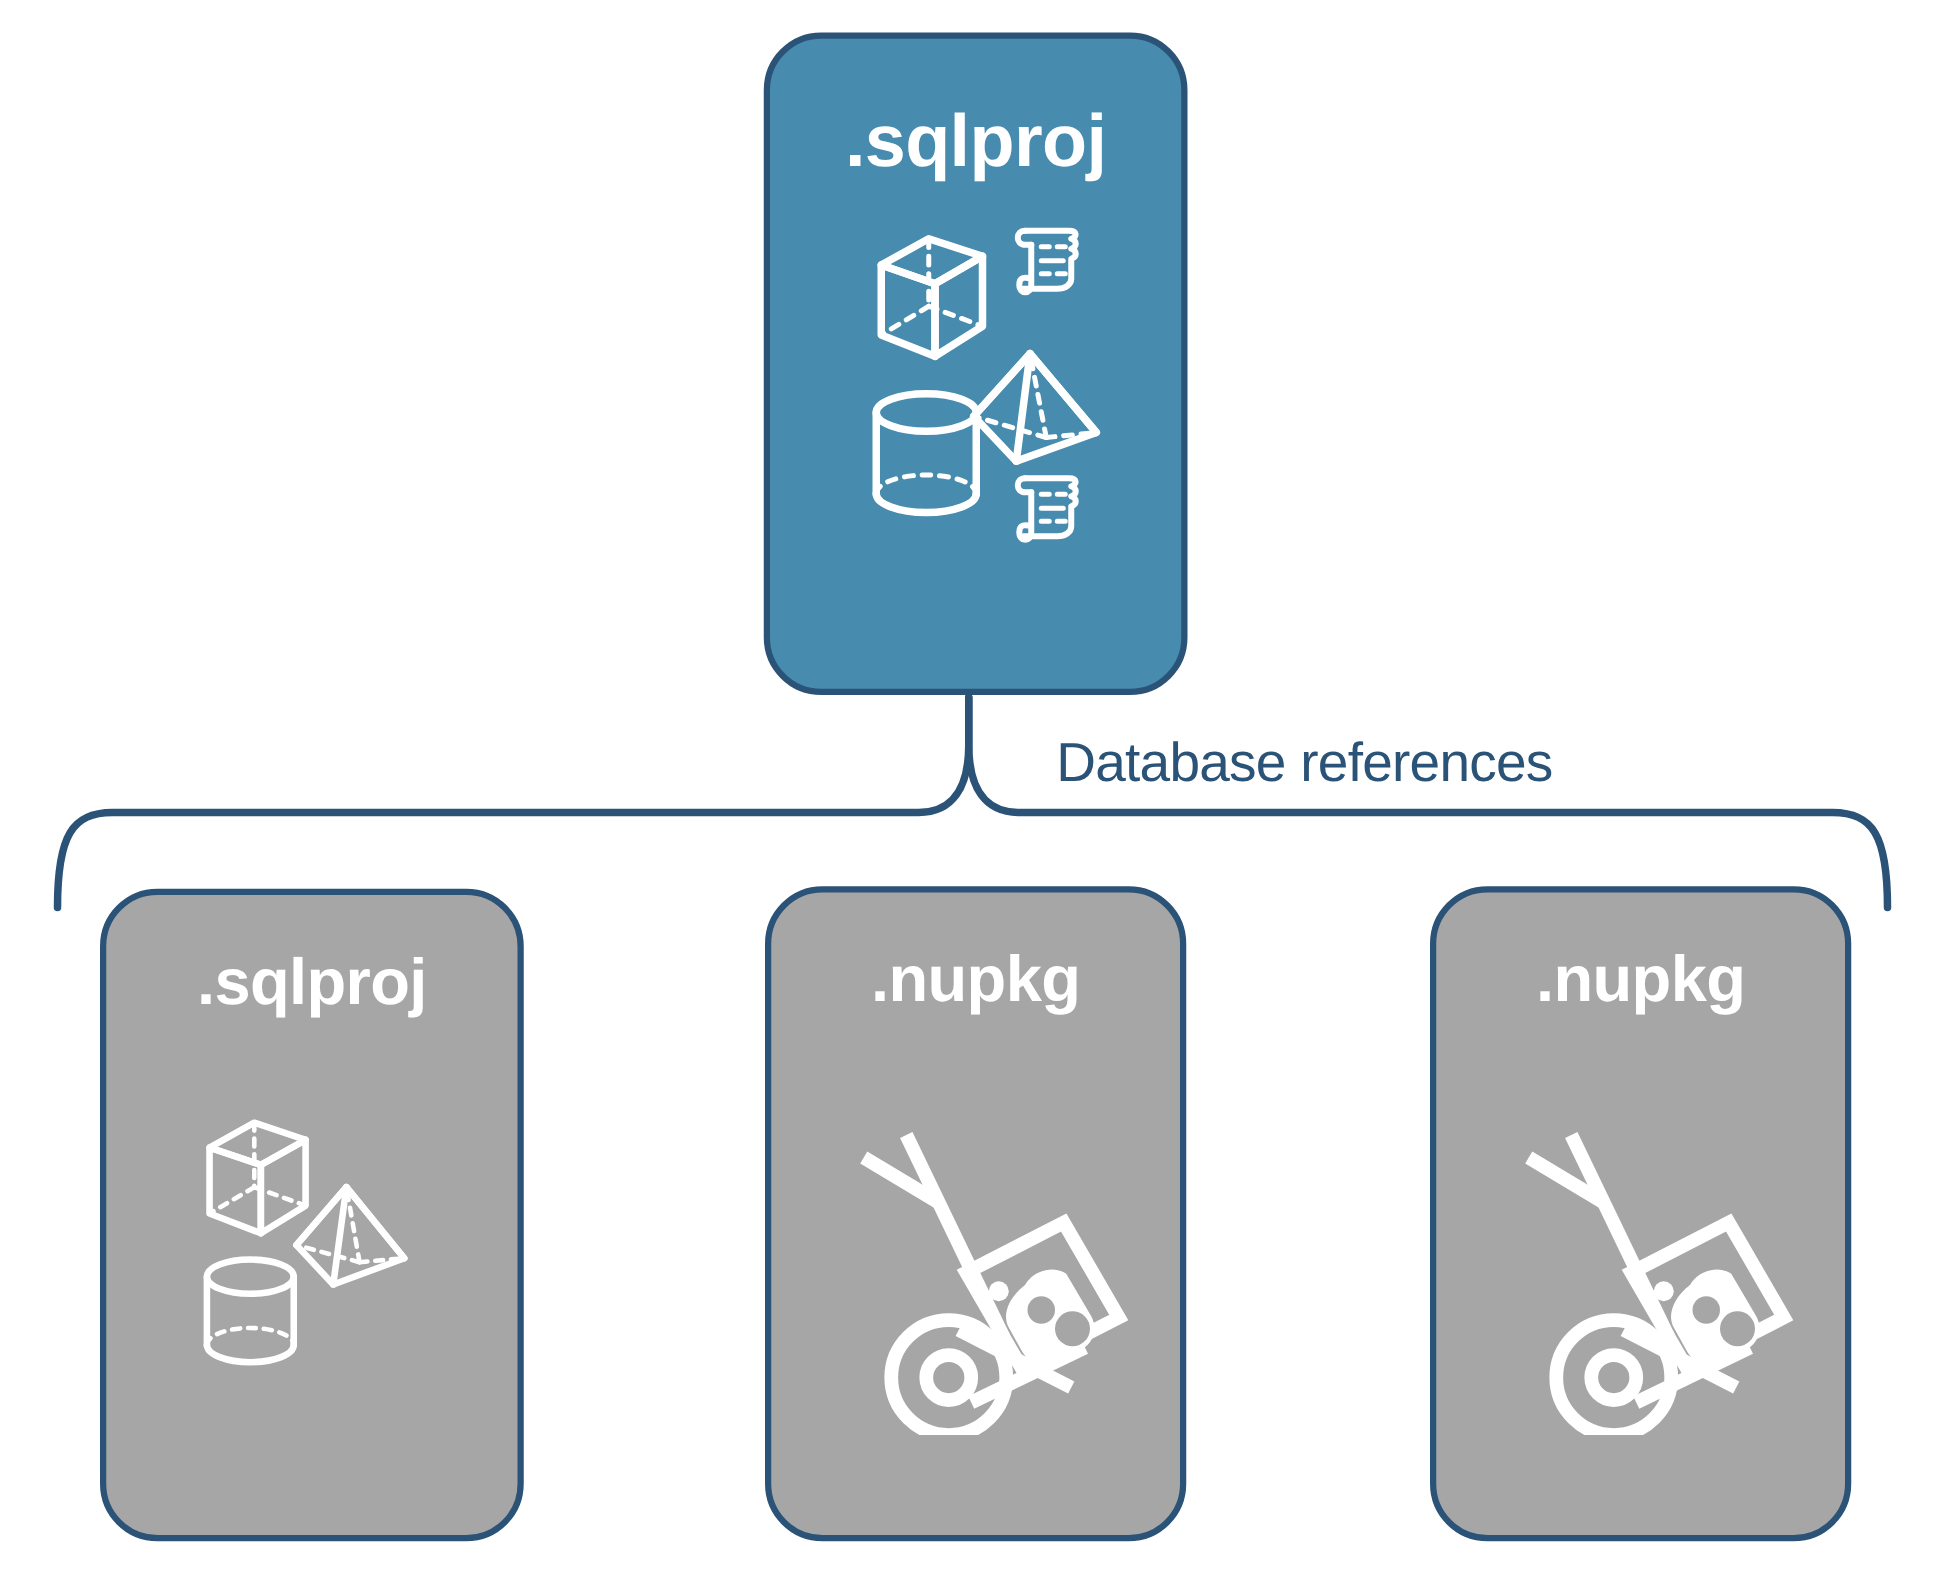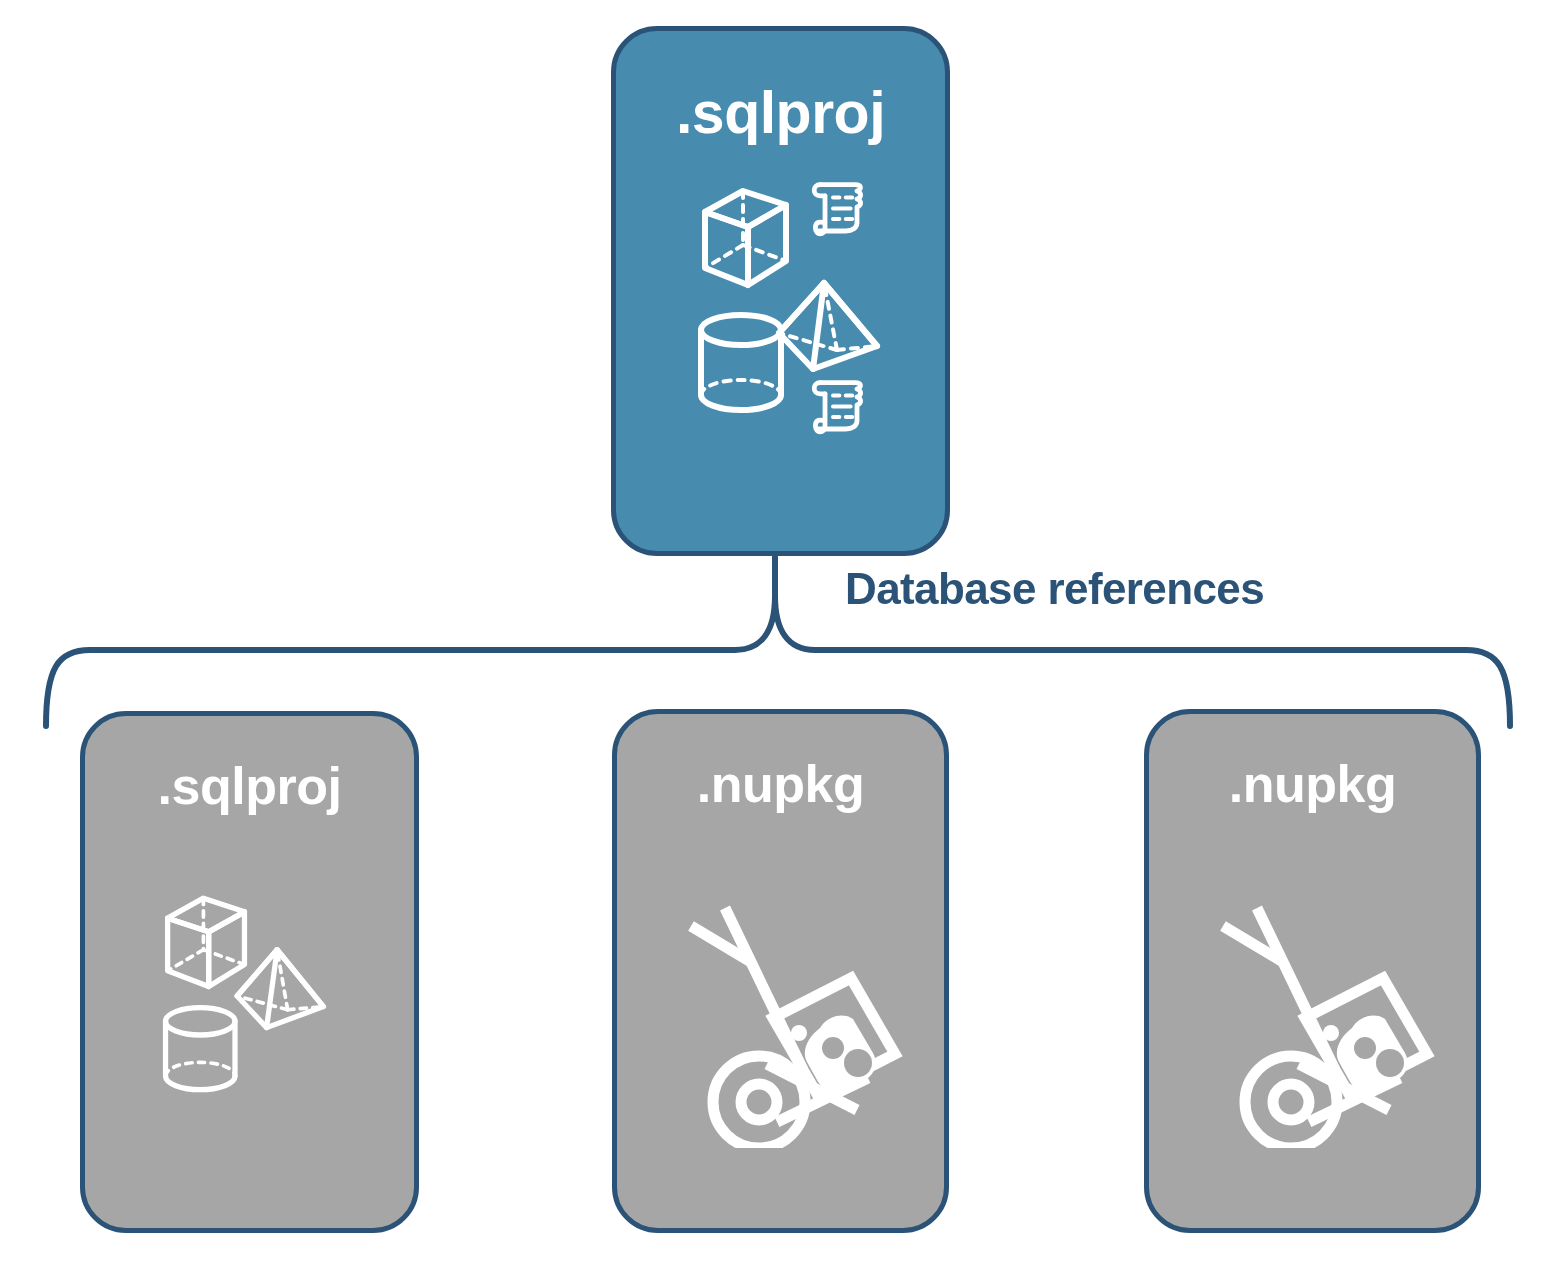--- a/index.html
+++ b/index.html
@@ -79,24 +79,24 @@
     position: absolute;
     left: 0;
     top: 0;
     width: 1566px;
     height: 1274px;
     pointer-events: none;
   }
   #brace-label {
     position: absolute;
     left: 845px;
-    top: 564px;
+    top: 586px;
     color: #2b5377;
     font-size: 44px;
-    font-weight: bold;
+    font-weight: normal;
     letter-spacing: -0.6px;
     white-space: nowrap;
     user-select: none;
   }
 </style>
 </head>
 <body>
 
 <div id="canvas">
 

